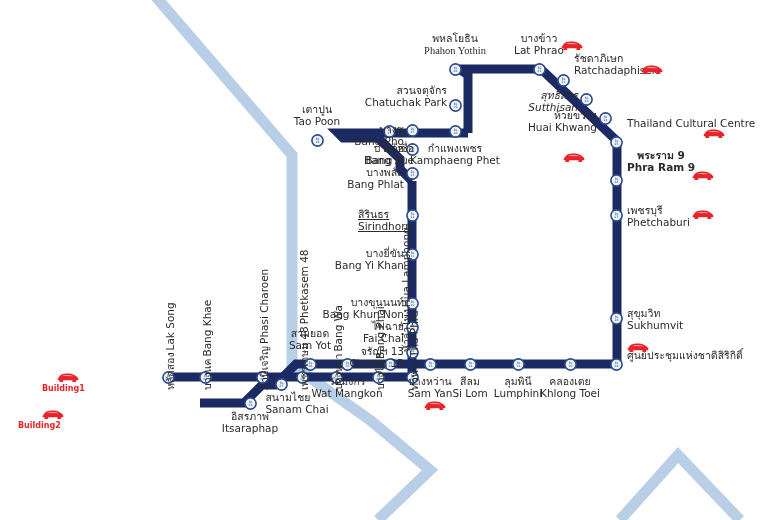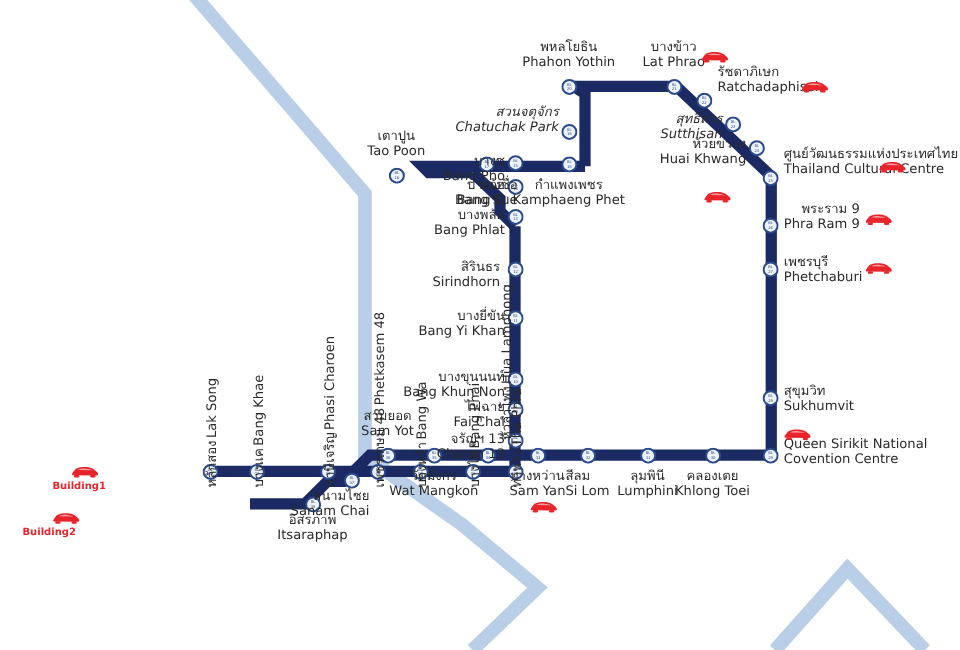--- a/index.html
+++ b/index.html
@@ -401,66 +401,65 @@
         <div style="margin-right: 2px;">Bang Phai</div>
       </div>
       <div class="lbl" style="display: flex; flex-direction: row; align-items: flex-start; transform-origin: 0px 0px; transform: rotate(-90deg); left: 409px; top: 390px; white-space: nowrap;">
         <div class="th" style="margin-right: 2px;">ท่าพระ</div>
         <div style="margin-right: 2px;">Tha Phra</div>
       </div>
       <div class="lbl" style="left: 404px; top: 346px; text-align: right; transform: translateX(-100%);"><div class="th">จรัญฯ 13</div><div>Charan 13</div></div>
       <div class="lbl" style="left: 404px; top: 321px; text-align: right; transform: translateX(-100%);"><div class="th">ไฟฉาย</div><div>Fai Chai</div></div>
       <div class="lbl" style="left: 404px; top: 297px; text-align: right; transform: translateX(-100%);"><div class="th">บางขุนนนท์</div><div>Bang Khun Non</div></div>
       <div class="lbl" style="left: 404px; top: 248px; text-align: right; transform: translateX(-100%);"><div class="th">บางยี่ขัน</div><div>Bang Yi Khan</div></div>
-      <div class="lbl" style="left: 400px; top: 209px; text-align: right; transform: translateX(-100%);"><div class="th">สิรินธร</div><div>Sirindhorn</div></div>
+      <div class="lbl" style="left: 412px; top: 209px; text-align: left; transform: translateX(-100%); text-decoration: underline;"><div class="th">สิรินธร</div><div>Sirindhorn</div></div>
       <div class="lbl" style="left: 404px; top: 167px; text-align: right; transform: translateX(-100%);"><div class="th">บางพลัด</div><div>Bang Phlat</div></div>
       <div class="lbl" style="left: 404px; top: 143px; text-align: right; transform: translateX(-100%);"><div class="th">บางอ้อ</div><div>Bang O</div></div>
       <div class="lbl" style="left: 404px; top: 124px; text-align: right; transform: translateX(-100%);"><div class="th">บางซ</div><div>Bang Pho</div></div>
       <div class="lbl" style="left: 317px; top: 104px; text-align: center; transform: translateX(-50%);"><div class="th">เตาปูน</div><div>Tao Poon</div></div>
       <div class="lbl" style="left: 389px; top: 143px; text-align: right; transform: translateX(-50%);"><div class="th">บางซื่อ</div><div>Bang Sue</div></div>
       <div class="lbl" style="left: 455px; top: 143px; text-align: center; transform: translateX(-50%);"><div class="th">กำแพงเพชร</div><div>Kamphaeng Phet</div></div>
-      <div class="lbl" style="left: 447px; top: 85px; text-align: right; transform: translateX(-100%); font-style: italic;"><div class="th">สวนจตุจักร</div><div>Chatuchak Park</div></div>
-      <div class="lbl" style="left: 455px; top: 33px; text-align: center; transform: translateX(-50%);"><div class="th">พหลโยธิน</div><div>Phahon Yothin</div></div>
+      <div class="lbl" style="left: 447px; top: 85px; text-align: right; transform: translateX(-100%);"><div class="th">สวนจตุจักร</div><div>Chatuchak Park</div></div>
+      <div class="lbl" style="left: 455px; top: 33px; text-align: center; transform: translateX(-50%); font-family: Liberation Serif, serif;"><div class="th">พหลโยธิน</div><div>Phahon Yothin</div></div>
       <div class="lbl" style="left: 539px; top: 33px; text-align: center; transform: translateX(-50%);"><div class="th">บางข้าว</div><div>Lat Phrao</div></div>
       <div class="lbl" style="left: 574px; top: 53px; text-align: left; white-space: normal; max-width: 150px;">
         <div class="th">รัชดาภิเษก</div>
         <div>Ratchadaphisek</div>
       </div>
       <div class="lbl" style="left: 578px; top: 90px; text-align: right; transform: translateX(-100%); font-style: italic;"><div class="th">สุทธิสาร</div><div>Sutthisan</div></div>
       <div class="lbl" style="left: 597px; top: 110px; text-align: right; transform: translateX(-100%);"><div class="th">ห้วยขวาง</div><div>Huai Khwang</div></div>
       <div class="lbl" style="left: 627px; top: 118px; text-align: left; white-space: normal; max-width: 150px;">
-        <div class="th">ศูนย์วัฒนธรรมแห่งประเทศไทย</div>
         <div>Thailand Cultural Centre</div>
       </div>
-      <div class="lbl" style="left: 627px; top: 162px; text-align: right; white-space: normal; max-width: 150px;">
+      <div class="lbl" style="left: 627px; top: 150px; text-align: center; white-space: normal; max-width: 150px; font-weight: bold;">
         <div class="th">พระราม 9</div>
         <div>Phra Ram 9</div>
       </div>
       <div class="lbl" style="left: 627px; top: 205px; text-align: left; white-space: normal; max-width: 150px;">
         <div class="th">เพชรบุรี</div>
         <div>Phetchaburi</div>
       </div>
       <div class="lbl" style="left: 627px; top: 308px; text-align: left; white-space: normal; max-width: 150px;">
         <div class="th">สุขุมวิท</div>
         <div>Sukhumvit</div>
       </div>
       <div class="lbl" style="left: 627px; top: 350px; text-align: left; white-space: normal; max-width: 150px;">
-        <div>Queen Sirikit National Covention Centre</div>
+        <div class="th">ศูนย์ประชุมแห่งชาติสิริกิติ์</div>
       </div>
       <div class="lbl" style="left: 570px; top: 376px; text-align: center; transform: translateX(-50%);"><div class="th">คลองเตย</div><div>Khlong Toei</div></div>
       <div class="lbl" style="left: 518px; top: 376px; text-align: center; transform: translateX(-50%);"><div class="th">ลุมพินี</div><div>Lumphini</div></div>
-      <div class="lbl" style="left: 470px; top: 376px; transform: translateX(-50%);"><div class="th">สีลม</div><div>Si Lom</div></div>
+      <div class="lbl" style="left: 470px; top: 376px; text-align: center; transform: translateX(-50%);"><div class="th">สีลม</div><div>Si Lom</div></div>
       <div class="lbl" style="left: 430px; top: 376px; text-align: center; transform: translateX(-50%);"><div class="th">บางหว่าน</div><div>Sam Yan</div></div>
       <div class="lbl" style="display: flex; flex-direction: row; align-items: flex-start; transform-origin: 0px 0px; transform: rotate(-90deg); left: 401px; top: 352px; white-space: nowrap;">
         <div class="th" style="margin-right: 2px;">หัวลำโพง</div>
         <div style="margin-right: 2px;">Hua Lamphong</div>
       </div>
       <div class="lbl" style="left: 347px; top: 376px; text-align: center; transform: translateX(-50%);"><div class="th">วัดมังกร</div><div>Wat Mangkon</div></div>
       <div class="lbl" style="left: 310px; top: 328px; text-align: center; transform: translateX(-50%);"><div class="th">สามยอด</div><div>Sam Yot</div></div>
-      <div class="lbl" style="left: 264px; top: 392px; text-align: right; transform: translateX(-50%);"><div class="th">สนามไชย</div><div>Sanam Chai</div></div>
+      <div class="lbl" style="left: 297px; top: 392px; text-align: left; transform: translateX(-50%);"><div class="th">สนามไชย</div><div>Sanam Chai</div></div>
       <div class="lbl" style="left: 250px; top: 411px; text-align: center; transform: translateX(-50%);"><div class="th">อิสรภาพ</div><div>Itsaraphap</div></div>
     </div>
 
   <div id="poi-layer">
       <div class="car" style="left: 57px; top: 368px;"><svg width="22" height="11" viewBox="0 0 22 11">
           <path d="M1.2 8.2 C0.6 8.2 0.4 7.6 0.7 7.0 L1.8 5.2 C2.4 4.2 3.4 3.0 4.6 2.5 C6.6 1.7 9.6 1.4 12.0 1.6 C14.6 1.8 17.4 2.7 19.2 4.3 C20.2 5.1 21.2 6.0 21.4 7.0 C21.6 7.9 21.0 8.3 20.2 8.3 Z" fill="#e8242a"></path>
           <path d="M5.0 4.0 C6.4 3.1 9.2 2.8 11.6 2.9 C13.6 3.0 15.6 3.5 16.8 4.2 Z" fill="#ffffff" opacity="0.55"></path>
           <rect x="2.2" y="7.9" width="4.2" height="2.0" rx="1" fill="#e8242a"></rect>
           <rect x="15.2" y="7.9" width="4.2" height="2.0" rx="1" fill="#e8242a"></rect>
         </svg></div>

